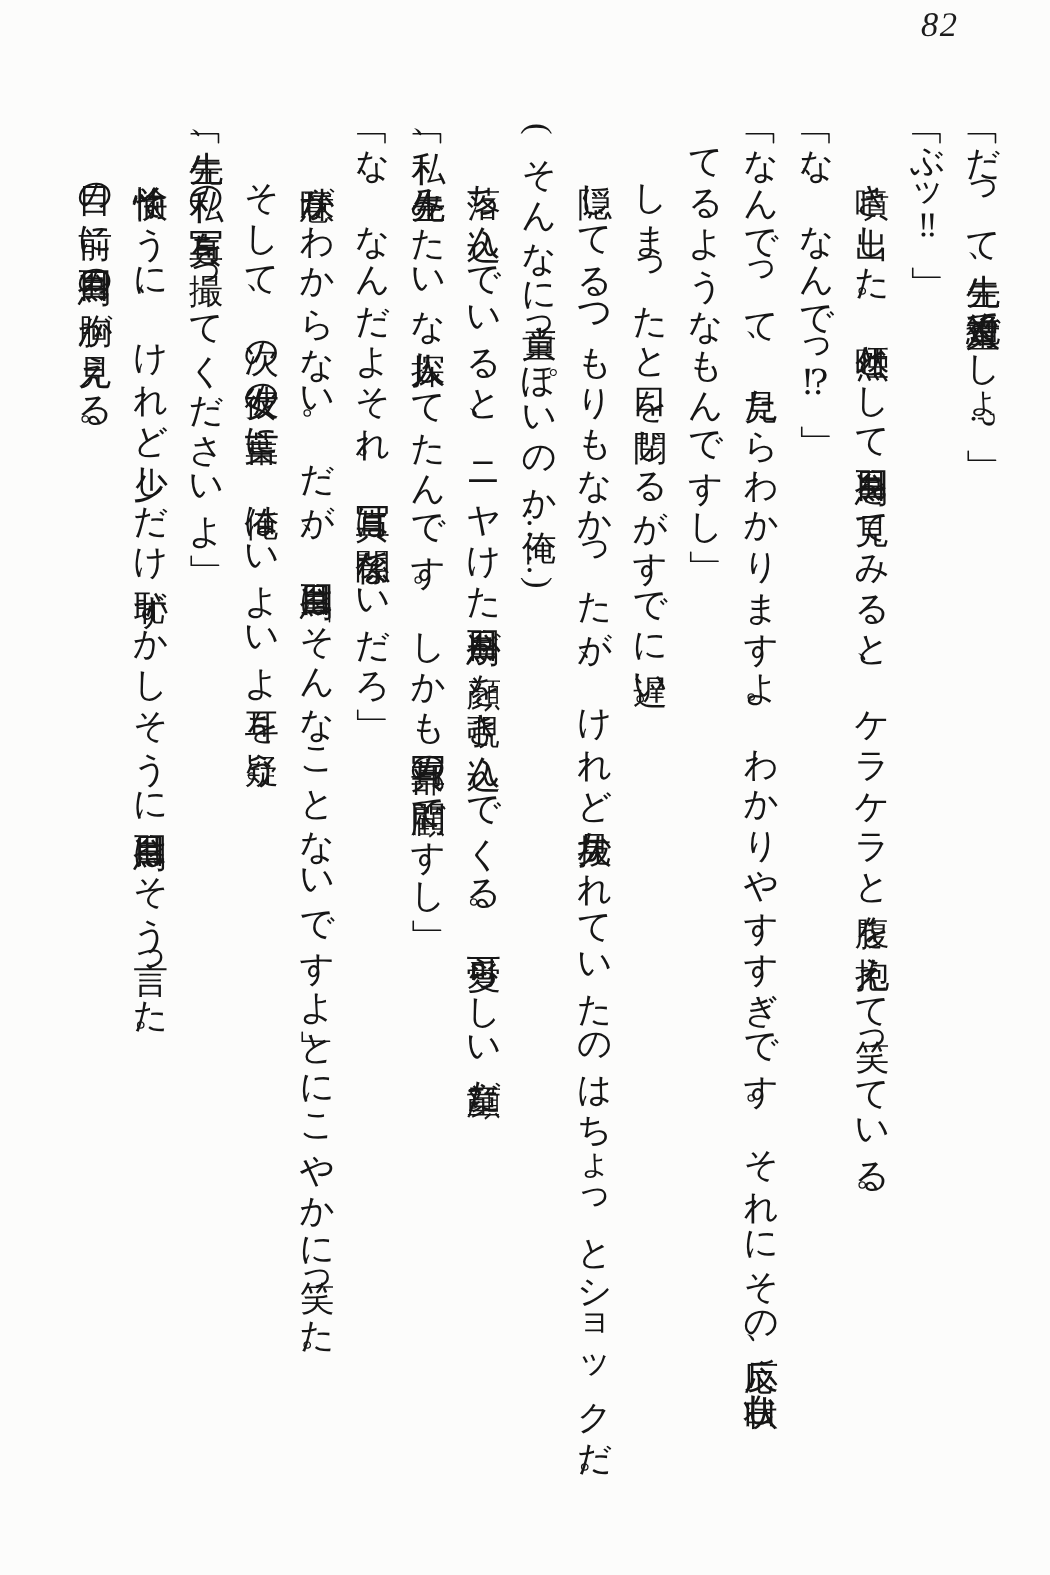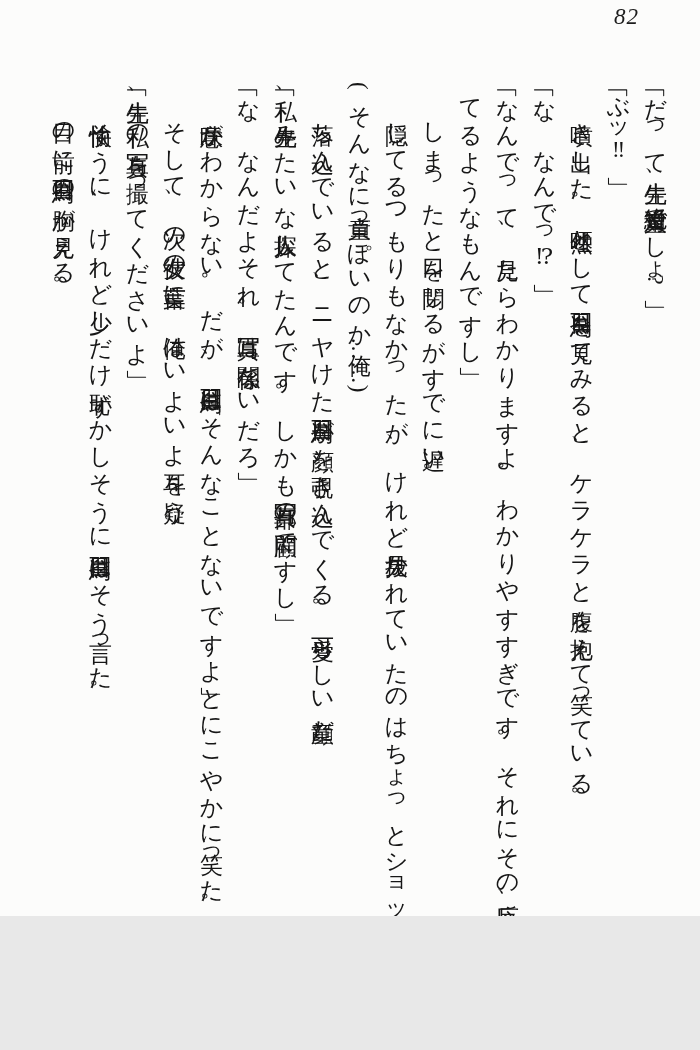--- a/index.html
+++ b/index.html
@@ -3,21 +3,21 @@
 <meta charset="utf-8">
 <style>
   html, body {
     margin: 0;
     padding: 0;
     background: #e8e8e8;
   }
   .page {
     position: relative;
     width: 700px;
-    height: 916px;
+    height: 1050px;
     background: #fcfcfb;
     overflow: hidden;
     font-family: "Liberation Serif", "DejaVu Serif", serif;
     color: #161616;
   }
   .page-number {
     position: absolute;
     top: 4px;
     left: 614px;
     font-style: italic;

